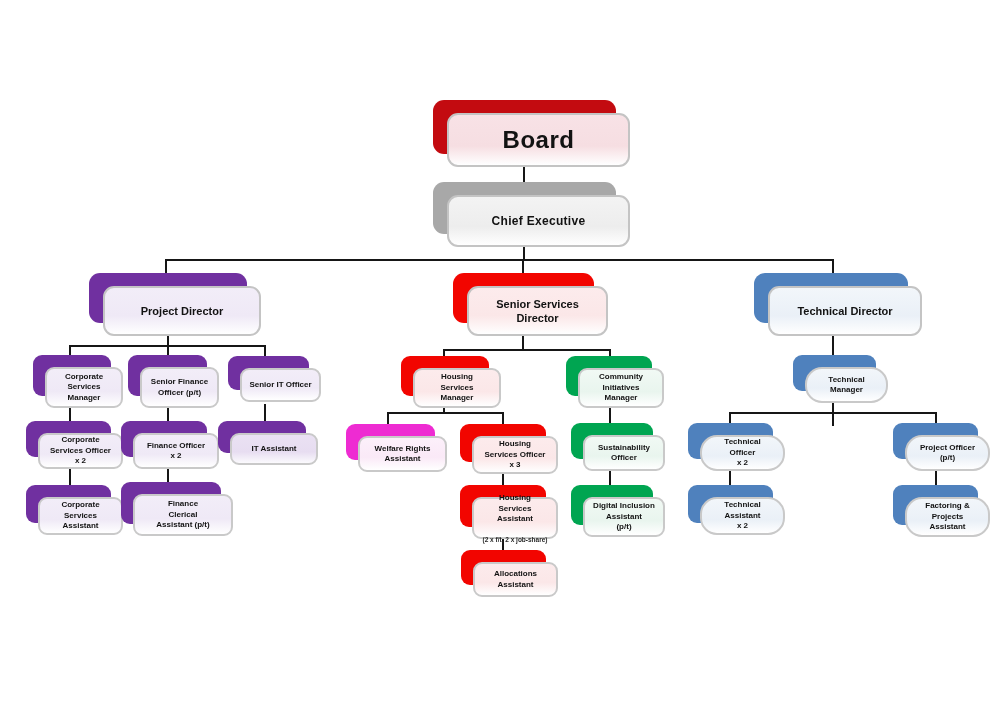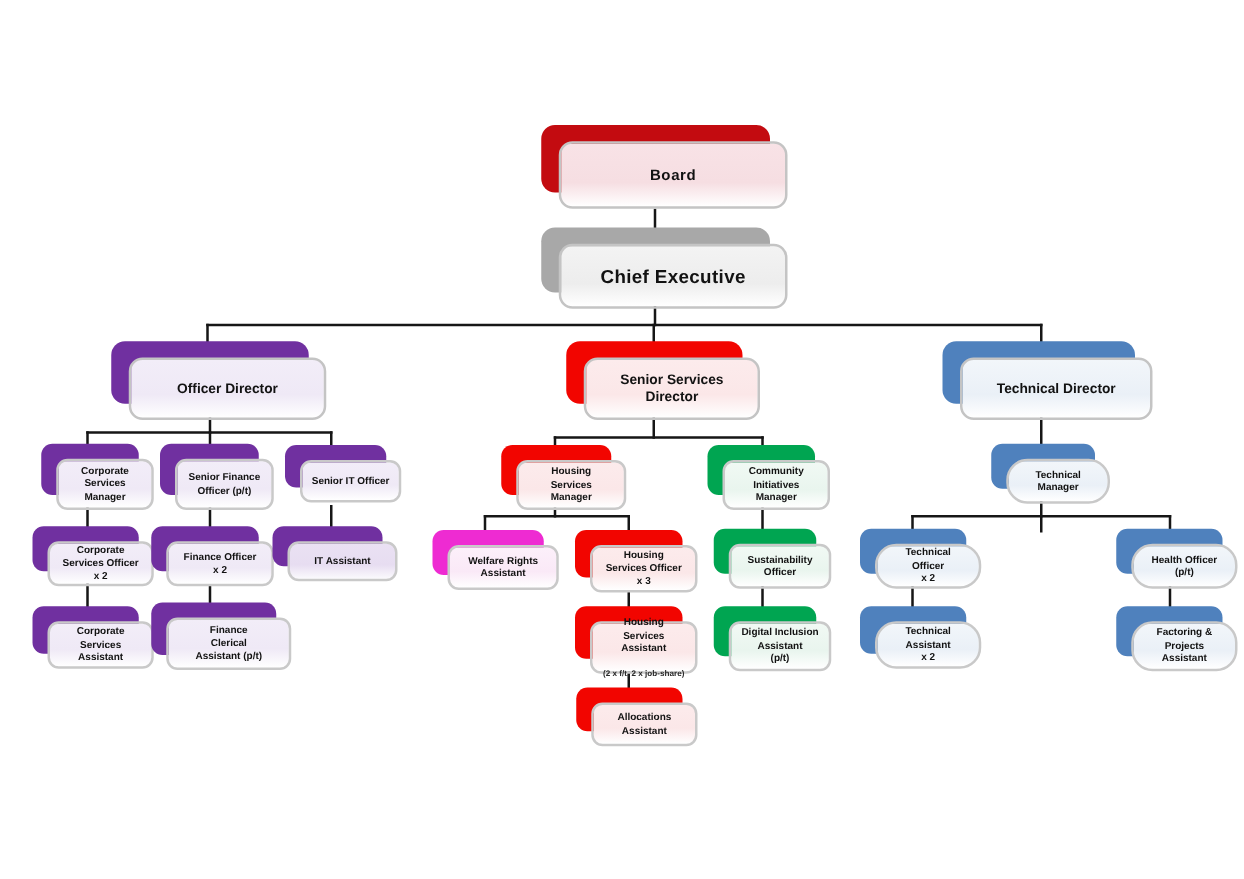--- a/index.html
+++ b/index.html
@@ -26,22 +26,22 @@
     box-sizing:border-box;
     border:2px solid #c9c9c9;border-radius:9px;
     display:flex;align-items:center;justify-content:center;
     text-align:center;color:#121212;font-weight:700;
     padding:1px 2px;
   }
   .node.lg .face{border-radius:11px;border-color:#c4c4c4;}
   .face span{white-space:pre-line;display:block;}
   .note{display:block;font-size:6.5px;font-weight:700;line-height:1.1;margin-top:1px;color:#2a2a2a;}
   
-  .sz-board .face{font-size:12px;letter-spacing:0.5px;}
-  .sz-ce .face{font-size:15px;letter-spacing:0.3px;}
+  .sz-board .face{font-size:24px;letter-spacing:0.5px;}
+  .sz-ce .face{font-size:12px;letter-spacing:0.3px;}
   .sz-dir .face{font-size:11px;line-height:1.3;}
   .sz-s .face{font-size:8px;line-height:1.3;}
   .gray-text .face{color:#8f8f8f;font-size:7.5px;line-height:1.35;}
   
   .t-darkred .shadow{background:#C30B10;}
   .t-darkred .face{background:linear-gradient(180deg,#f8e2e6 0%,#f6dee2 62%,#ffffff 100%);}
   .t-gray .shadow{background:#A8A8A8;}
   .t-gray .face{background:linear-gradient(180deg,#f3f3f3 0%,#ededed 62%,#ffffff 100%);}
   .t-purple .shadow{background:#7030A0;}
   .t-purple .face{background:linear-gradient(180deg,#f2edf8 0%,#efe9f6 60%,#ffffff 100%);}
@@ -110,21 +110,21 @@
   <div class="node lg t-gray sz-ce" style="left:447px;top:195px;width:183px;height:52px;">
     <div class="shadow"></div>
     <div class="face">
         <span>Chief Executive</span>
       </div>
   </div>
 
   <div class="node lg t-purple sz-dir" style="left:103px;top:286px;width:158px;height:50px;">
     <div class="shadow"></div>
     <div class="face">
-        <span>Officer Director</span>
+        <span>Project Director</span>
       </div>
   </div>
 
   <div class="node lg t-red sz-dir" style="left:467px;top:286px;width:141px;height:50px;">
     <div class="shadow"></div>
     <div class="face">
         <span>Senior Services
 Director</span>
       </div>
   </div>
@@ -288,21 +288,21 @@
         <span>Technical
 Officer
 x 2</span>
       </div>
   </div>
 
 
   <div class="node t-blue sz-s" style="left:905px;top:435px;width:85px;height:36px;">
     <div class="shadow"></div>
     <div class="face">
-        <span>Health Officer
+        <span>Project Officer
 (p/t)</span>
       </div>
   </div>
 
   <div class="node t-blue sz-s" style="left:700px;top:497px;width:85px;height:38px;">
     <div class="shadow"></div>
     <div class="face">
         <span>Technical
 Assistant
 x 2</span>

